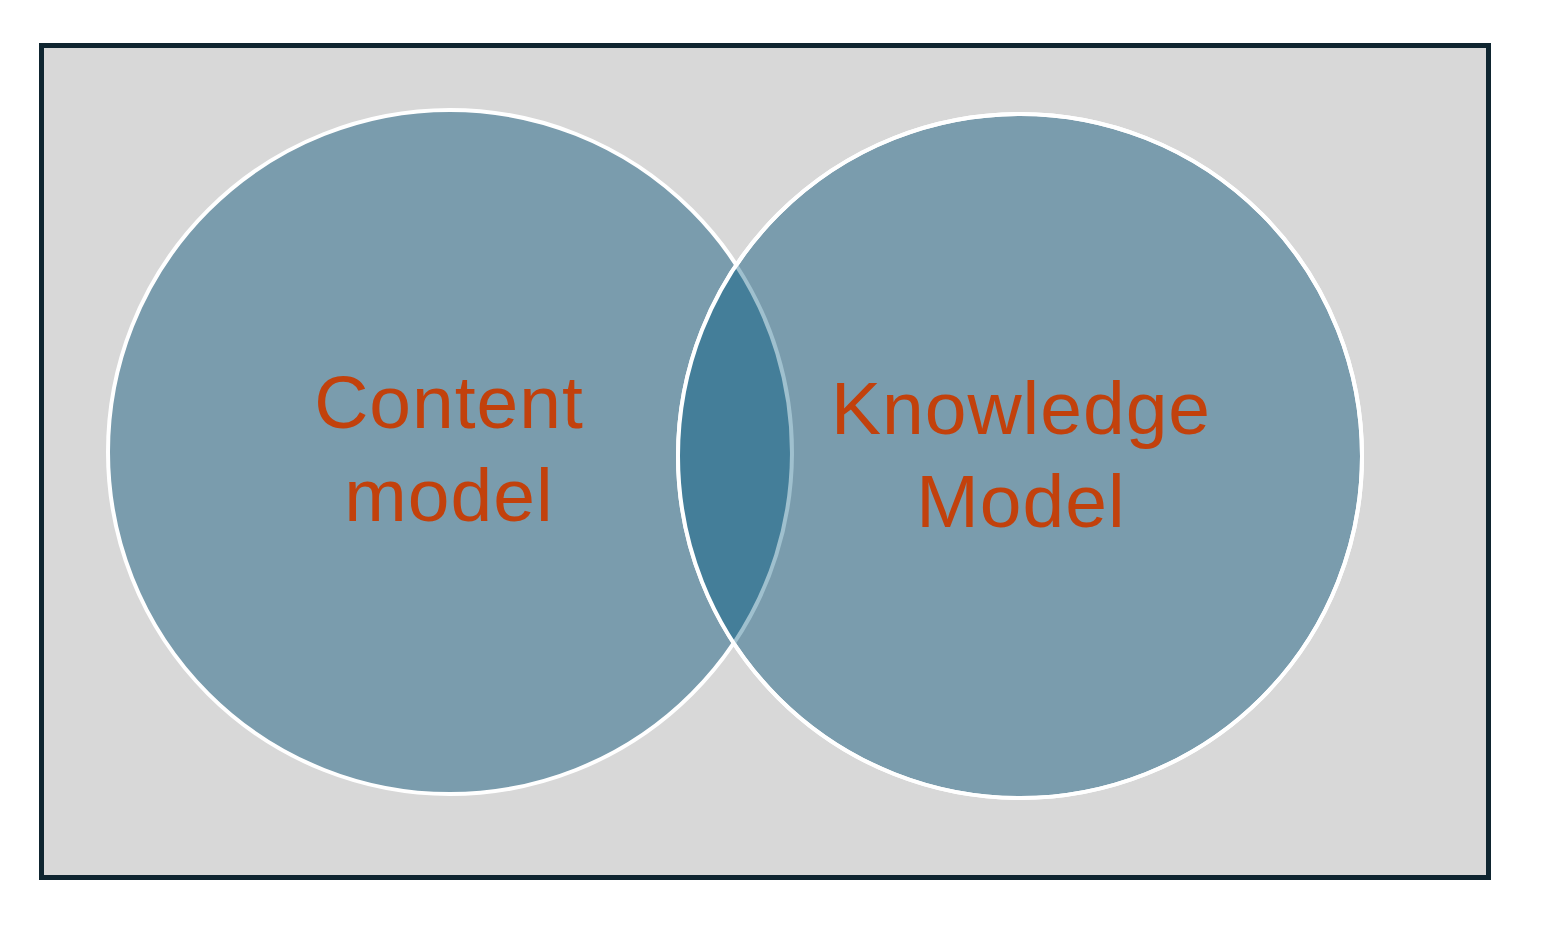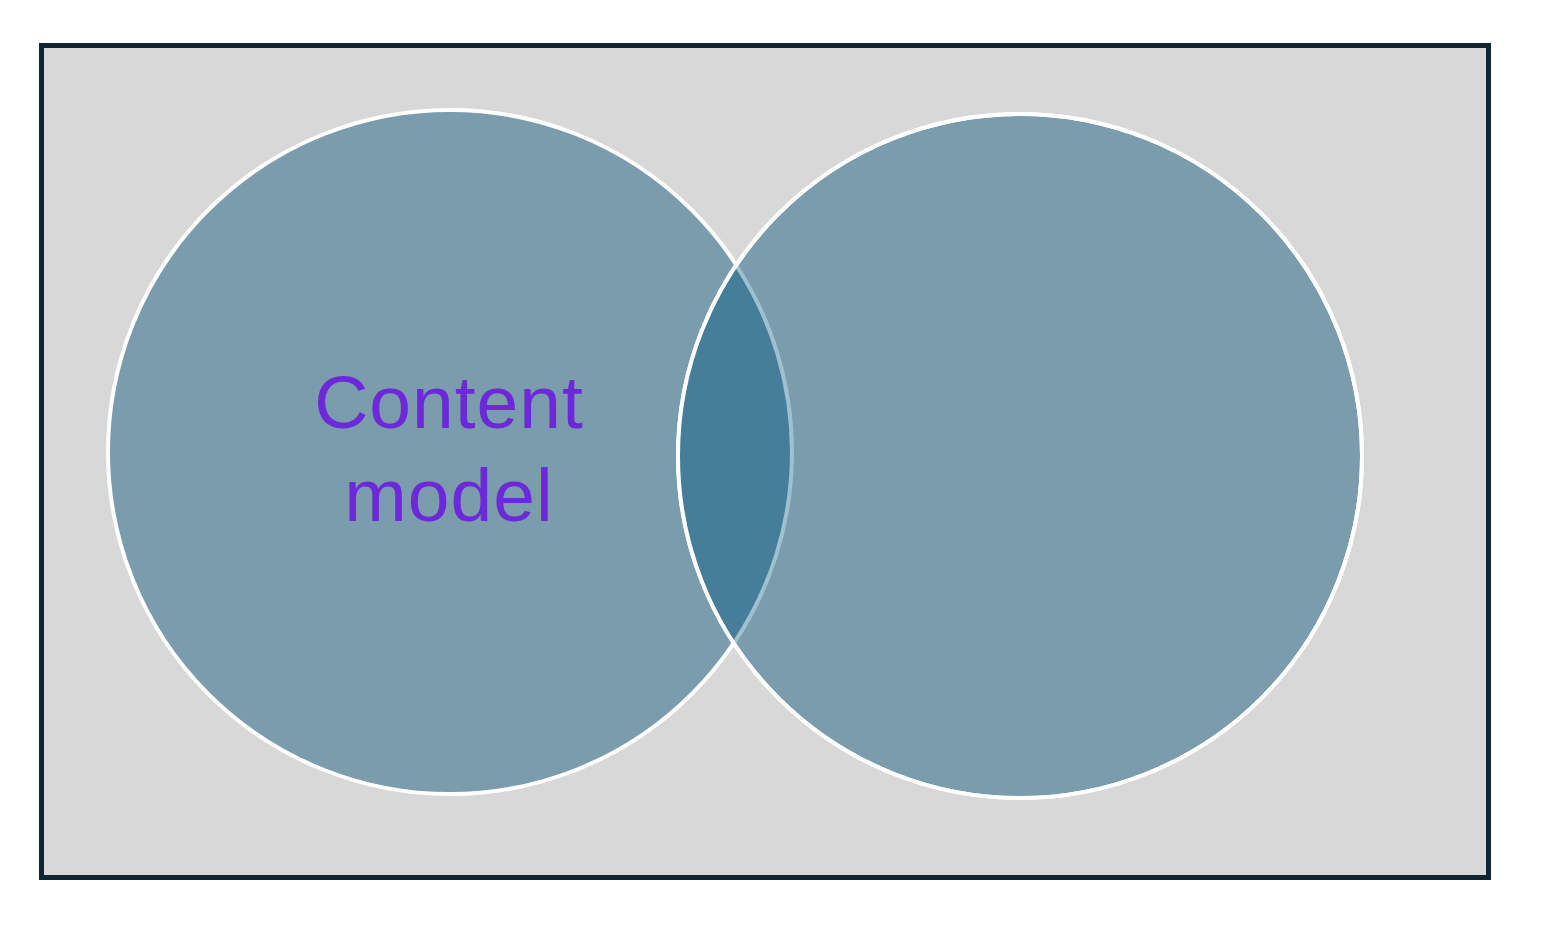--- a/index.html
+++ b/index.html
@@ -28,21 +28,21 @@
     position: absolute;
     left: 0;
     top: 0;
     width: 1547px;
     height: 935px;
   }
   .circle-label {
     position: absolute;
     transform: translate(-50%, -50%);
     text-align: center;
-    color: #6d28d9;
+    color: #c2410c;
     font-size: 75px;
     line-height: 93px;
     letter-spacing: 1px;
     white-space: pre-line;
     font-weight: 400;
   }
   .label-left  { left: 449px; top: 449px; }
   .label-right { left: 1021px; top: 455px; }
 </style>
 </head>
@@ -61,14 +61,16 @@
     <path d="M 736 265 A 342 342 0 0 1 734 643 A 342 342 0 0 1 736 265 Z" fill="#447e99"></path>
 
     <path d="M 736 265 A 342 342 0 0 1 734 643" fill="none" stroke-width="4" stroke="#9fc0ce"></path>
 
     <circle cx="1020" cy="456" r="342" fill="none" stroke="#ffffff" stroke-width="4"></circle>
   </svg>
 
   <div class="circle-label label-left">Content
 model</div>
 
+  <div class="circle-label label-right">Knowledge
+Model</div>
 
 </div>
 
 </body></html>

